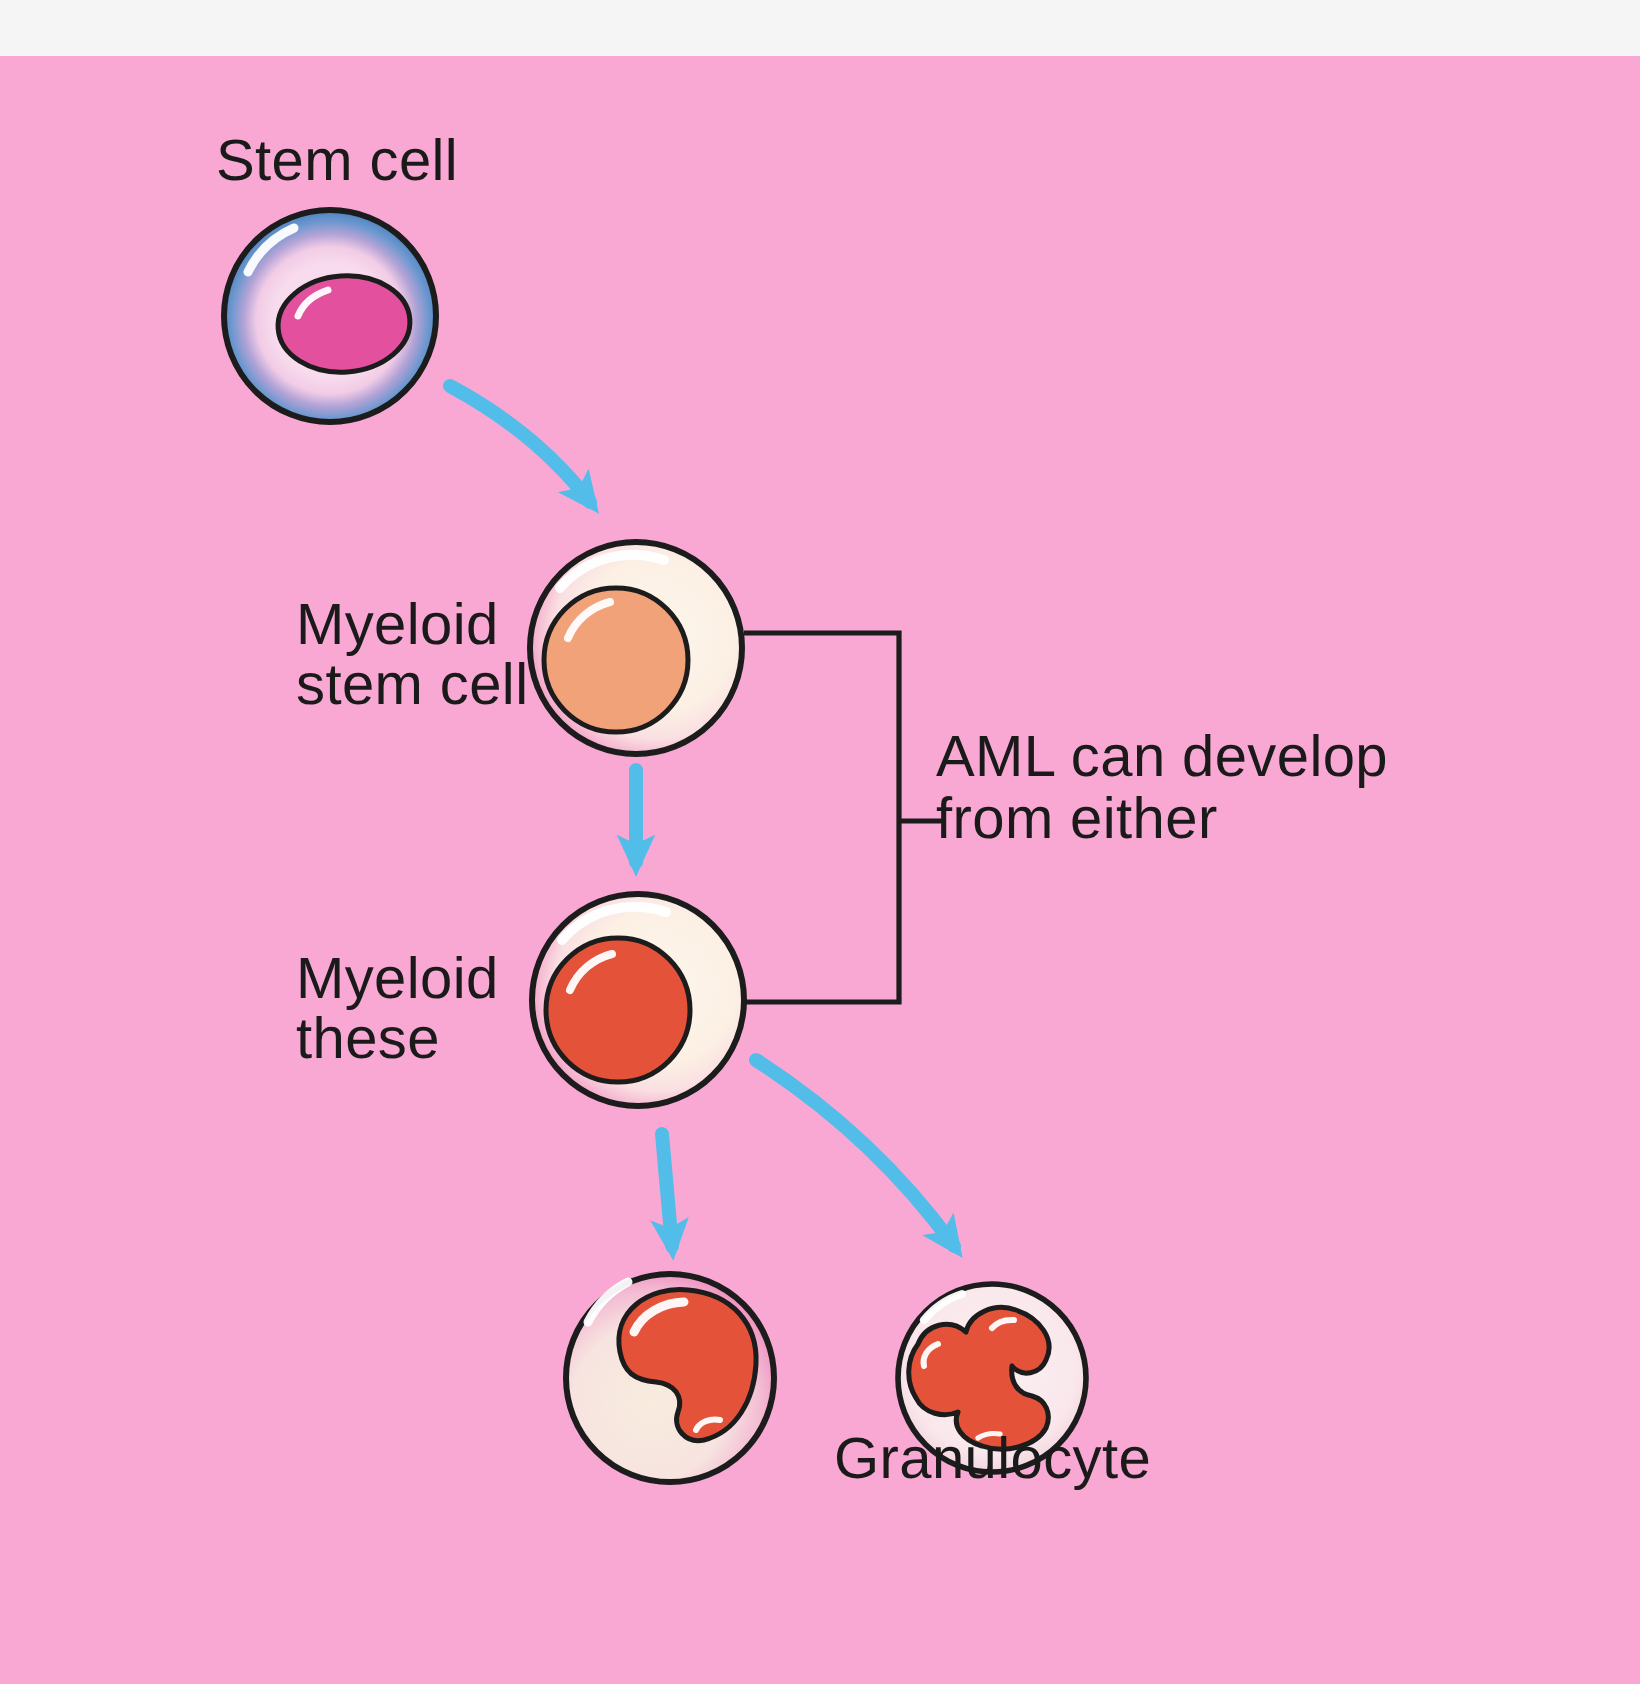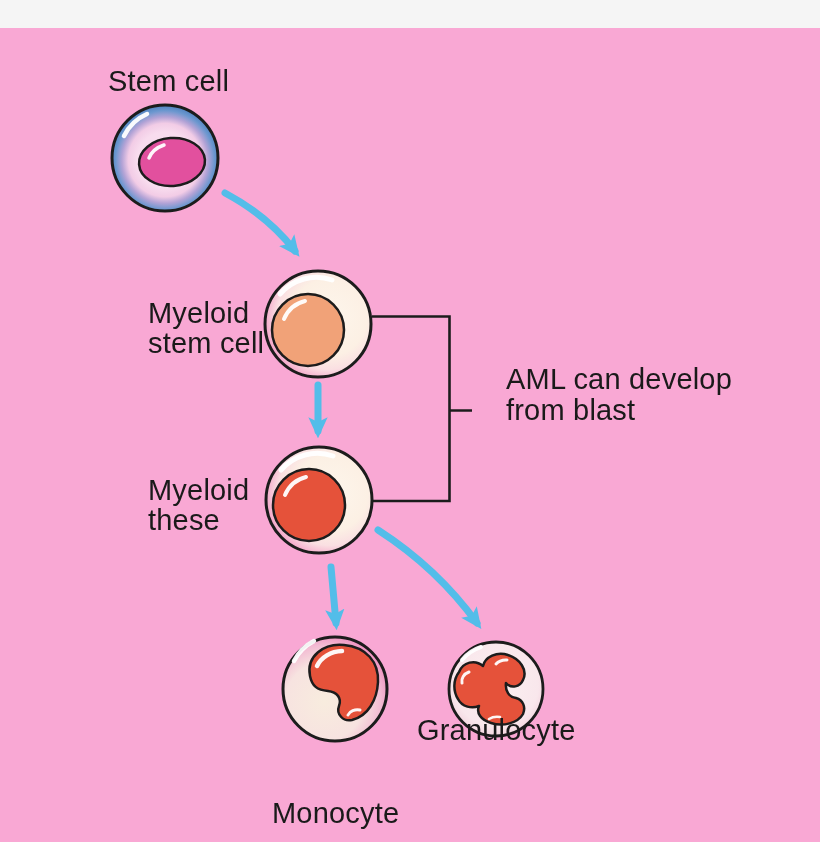--- a/index.html
+++ b/index.html
@@ -115,22 +115,21 @@
   <div class="lbl" style="left:148px; top:270px">
     <div>Myeloid</div>
     <div>stem cell</div>
   </div>
 
   <div class="lbl" style="left:148px; top:447px">
     <div>Myeloid</div>
     <div>these</div>
   </div>
 
-  <div class="lbl note" style="left:506px; top:336px">
+  <div class="lbl note" style="left:468px; top:336px">
     <div>AML can develop</div>
-    <div>from blast</div>
+    <div>from either</div>
   </div>
 
   <div class="lbl" style="left:417px; top:687px">Granulocyte</div>
 
-  <div class="lbl" style="left:272px; top:770px">Monocyte</div>
 
 </div>
 
 </body></html>

